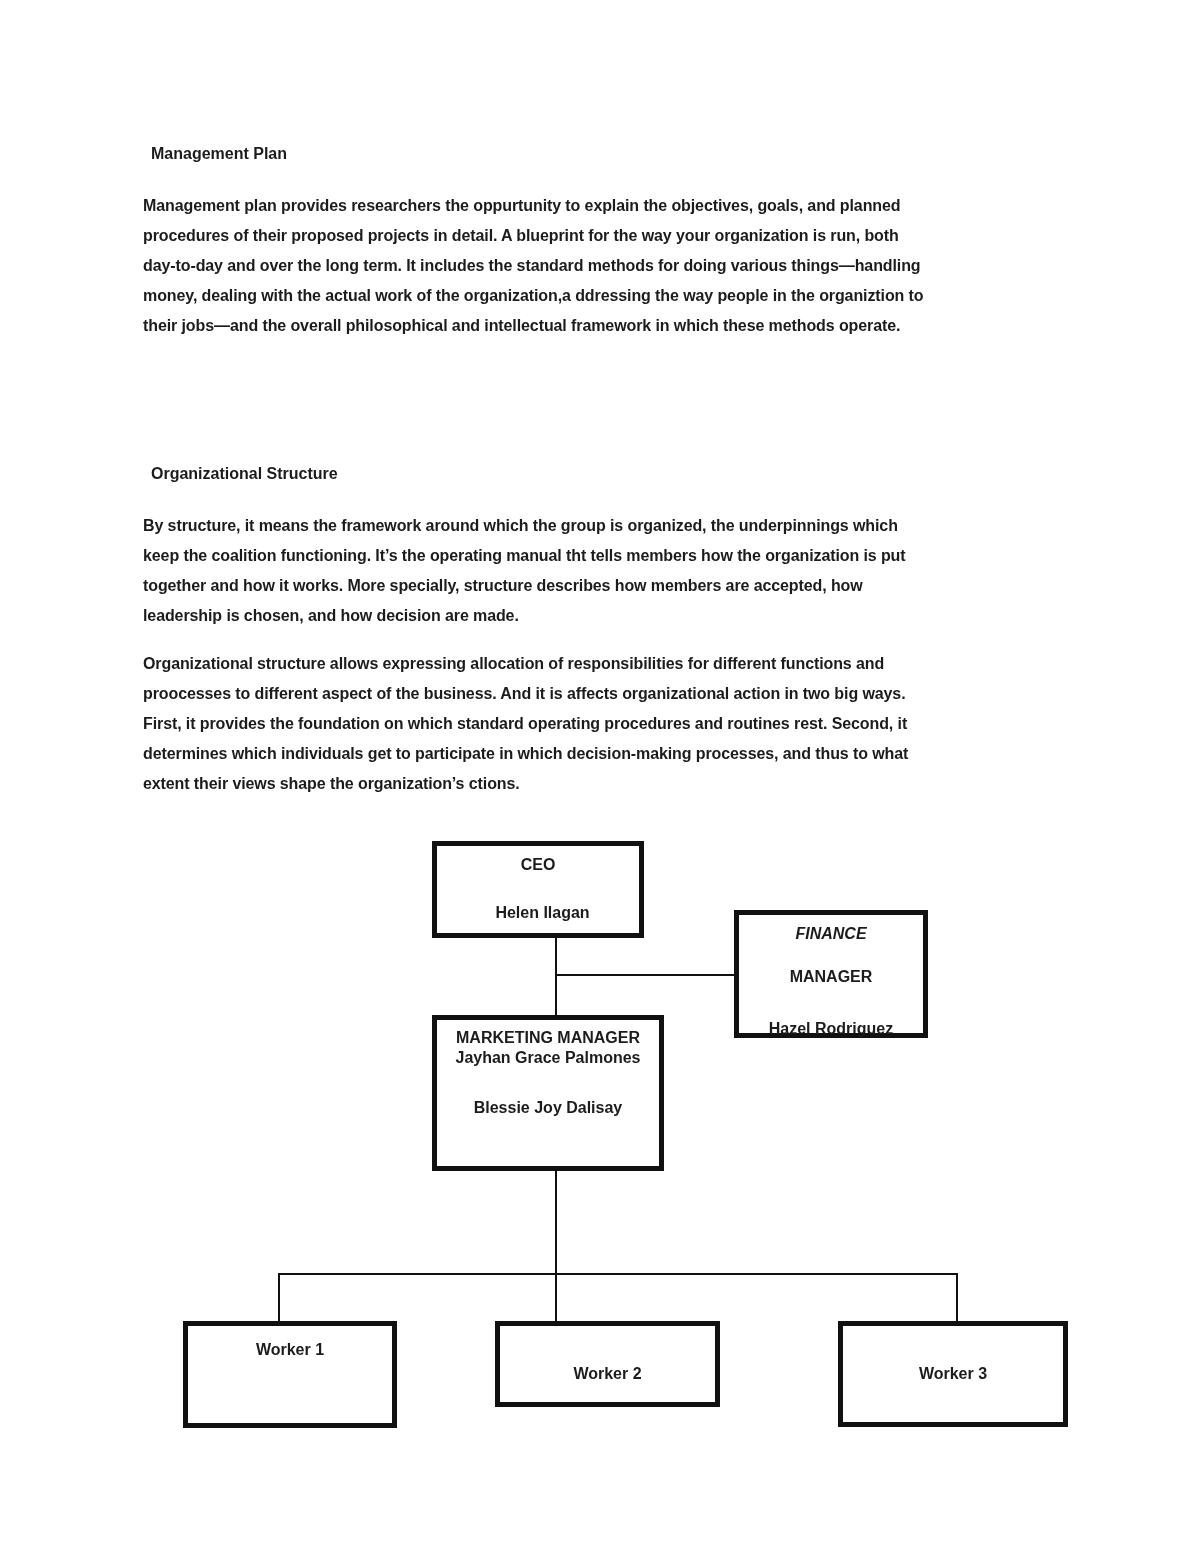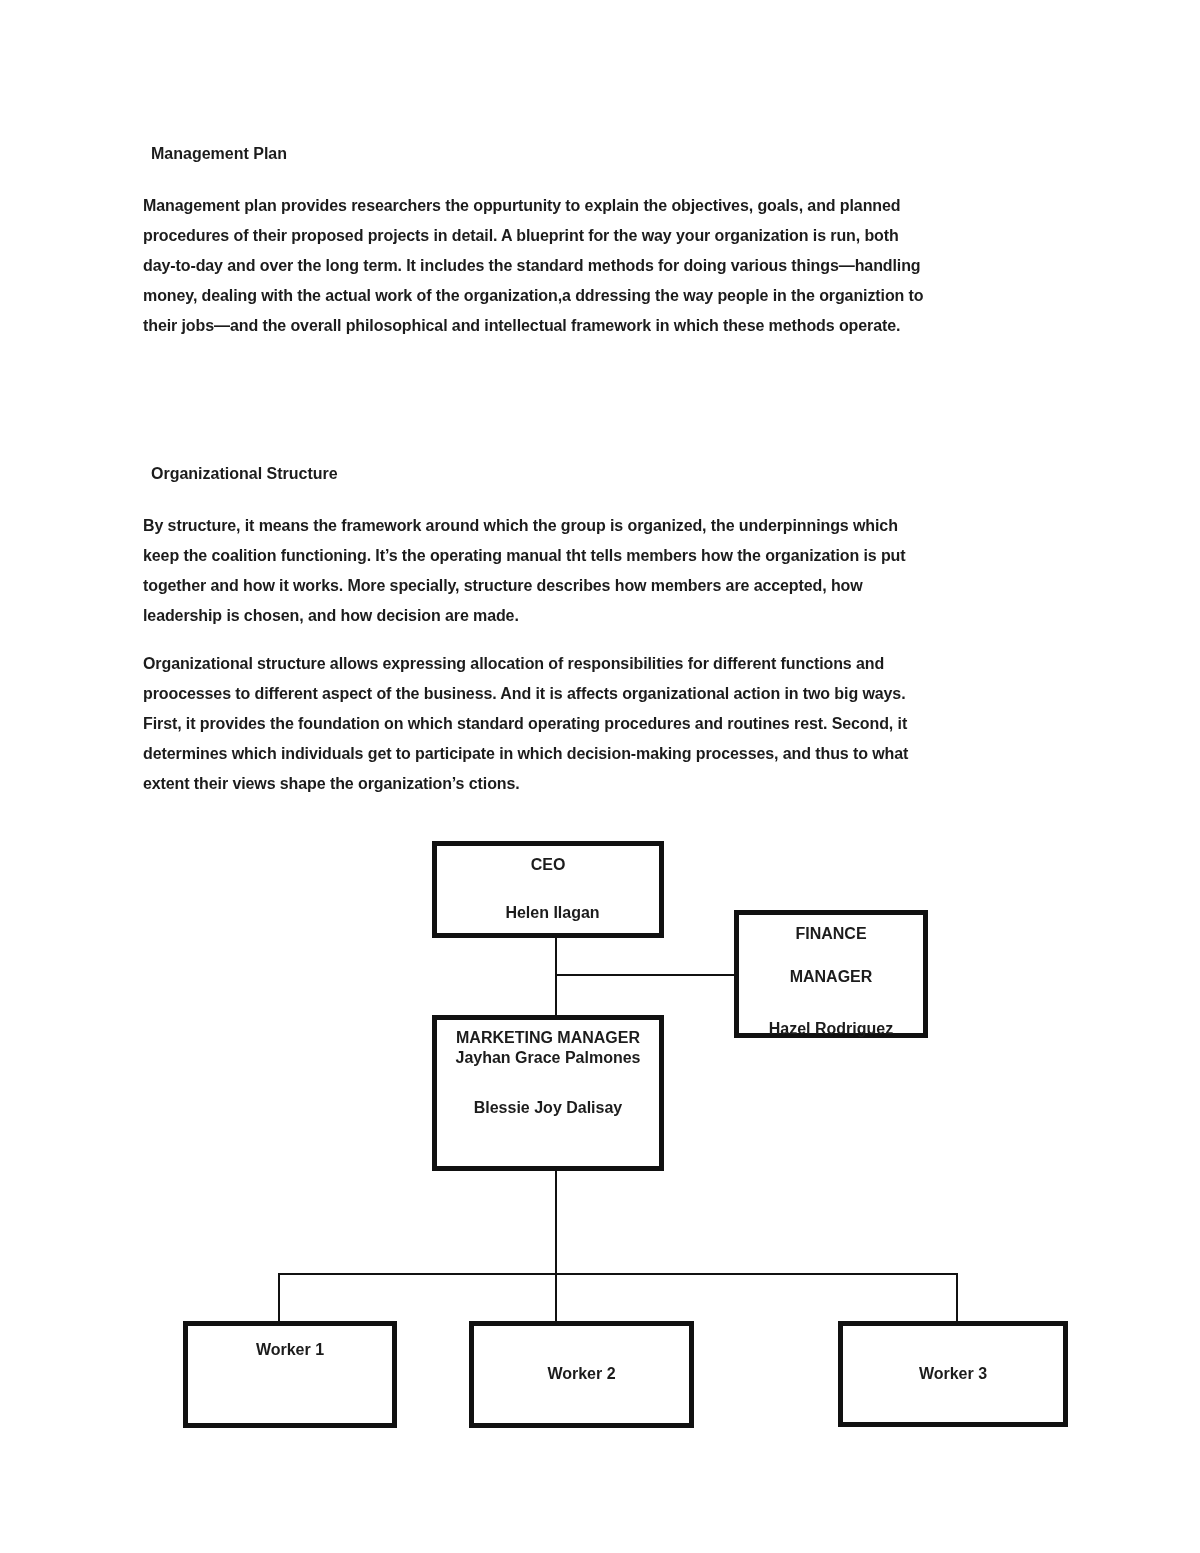--- a/index.html
+++ b/index.html
@@ -46,31 +46,31 @@
   .node {
     position: absolute;
     box-sizing: border-box;
     border: 5px solid #111111;
     background: #ffffff;
     text-align: center;
     font-size: 16px;
   }
   .node div { line-height: 20px; }
 
-  .node-ceo       { left: 432px; top: 841px;  width: 232px; height: 97px; }
+  .node-ceo       { left: 432px; top: 841px;  width: 212px; height: 97px; }
   .node-finance   { left: 734px; top: 910px;  width: 194px; height: 128px; }
   .node-marketing { left: 432px; top: 1015px; width: 232px; height: 156px; }
   .node-worker1   { left: 183px; top: 1321px; width: 214px; height: 107px; }
-  .node-worker2   { left: 469px; top: 1321px; width: 225px; height: 107px; }
+  .node-worker2   { left: 495px; top: 1321px; width: 225px; height: 86px; }
   .node-worker3   { left: 838px; top: 1321px; width: 230px; height: 106px; }
 
   .node-ceo .node-title  { margin-top: 9px; }
   .node-ceo .node-name   { margin-top: 28px; padding-left: 9px; }
 
-  .node-finance .t1        { margin-top: 9px; }
+  .node-finance .t1        { margin-top: 9px; font-style: italic; }
   .node-finance .t2        { margin-top: 23px; }
   .node-finance .node-name { margin-top: 32px; }
 
   .node-marketing .node-title { margin-top: 8px; }
   .node-marketing .name1      { }
   .node-marketing .name2      { margin-top: 30px; }
 
   .node-worker1 .node-label { margin-top: 14px; }
   .node-worker2 .node-label { margin-top: 38px; }
   .node-worker3 .node-label { margin-top: 38px; }

